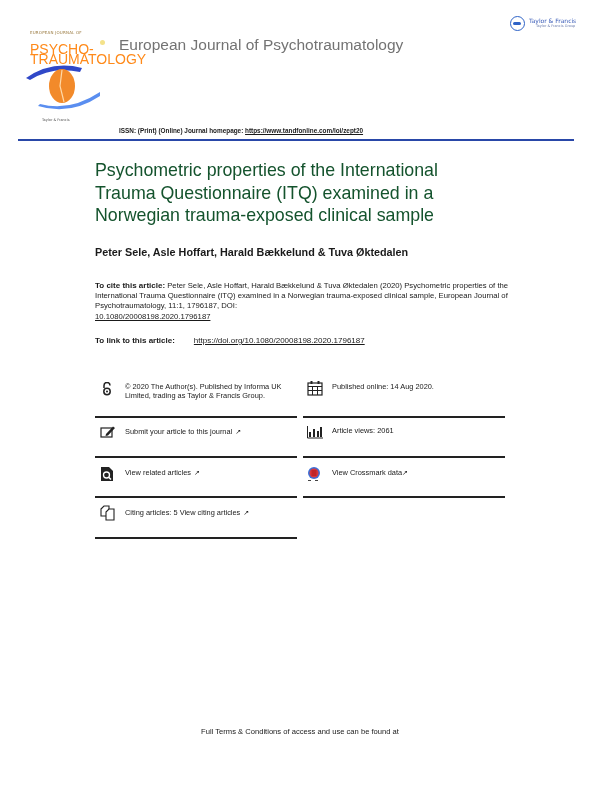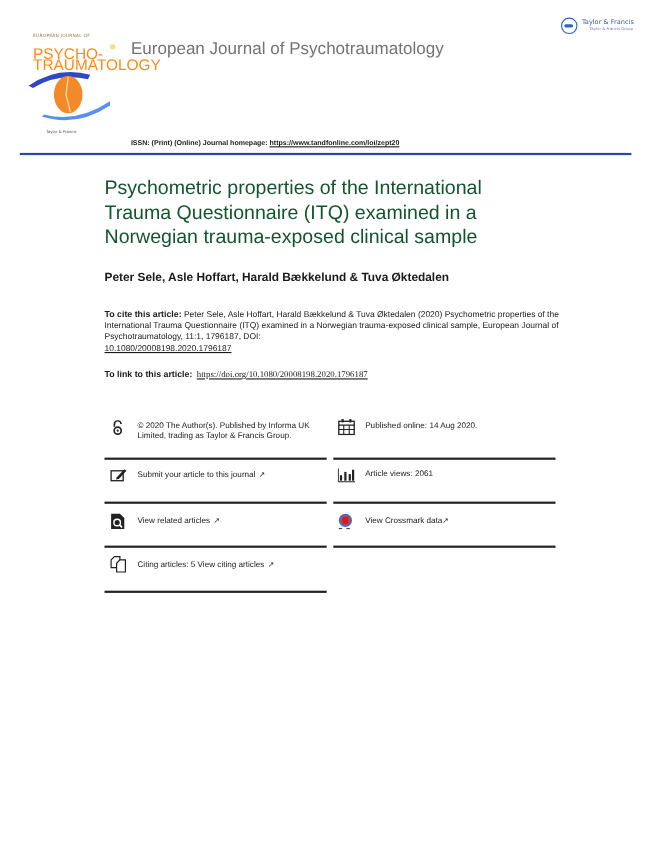--- a/index.html
+++ b/index.html
@@ -33,21 +33,21 @@
   .article-title { left: 95px; top: 159px; width: 400px; font-family: "Liberation Sans", sans-serif; font-size: 17.8px; line-height: 22.5px; color: #14532d; }
 
   .authors { left: 95px; top: 246px; font-family: "Liberation Sans", sans-serif; font-size: 10.8px; font-weight: bold; color: #1a1a1a; white-space: nowrap; }
 
   .cite { left: 95px; top: 281px; width: 440px; font-family: "Liberation Sans", sans-serif; font-size: 7.7px; line-height: 10.2px; color: #1a1a1a; }
   .cite .lbl { font-weight: bold; font-size: 8px; }
   .cite .doi { text-decoration: underline; }
 
   .link-line { left: 95px; top: 336px; font-family: "Liberation Sans", sans-serif; font-size: 8px; color: #1a1a1a; white-space: nowrap; }
   .link-line .lbl { font-weight: bold; }
-  .link-line .url { margin-left: 4px; text-decoration: underline; color:#1a1a1a;font-family:Liberation Serif, serif; }
+  .link-line .url { margin-left: 19px; text-decoration: underline; color:#1a1a1a; }
 
   
   .rule { position:absolute; height:1.5px; background:#222; }
   .cell { position:absolute; font-family: "Liberation Sans", sans-serif; font-size: 7.4px; color: #1a1a1a; line-height: 8.8px; }
   .cell .icon { position:absolute; left:0; top:0; width:14px; height:14px; }
   .cell .txt { position:absolute; left:30px; top:1px; }
   .ext { display:inline-block; margin-left:3px; font-size:7px; }
 
   .footer { left: 0; top: 727px; width: 600px; text-align: center; font-family: "Liberation Sans", sans-serif; font-size: 7.6px; line-height: 9.8px; color: #1a1a1a; }
 </style>
@@ -168,13 +168,14 @@
   <svg class="icon" viewBox="0 0 16 16" style="width:16px;height:16px;">
     <path d="M1 4 L4 1 H9 V11 H1 Z" stroke="#222" stroke-width="1.1" fill="#fff"></path>
     <path d="M6 7 L9 4 H14 V15 H6 Z" stroke="#222" stroke-width="1.1" fill="#fff"></path>
   </svg>
   <div class="txt" style="left:25px; top:4px;"><span>Citing articles: 5 View citing articles</span><span class="ext">↗</span></div>
 </div>
 
 <div class="rule" style="left:95px; top:537px; width:202px;"></div>
 
 <div class="abs footer">
+  <div>Full Terms &amp; Conditions of access and use can be found at</div>
 </div>
 
 </body></html>

